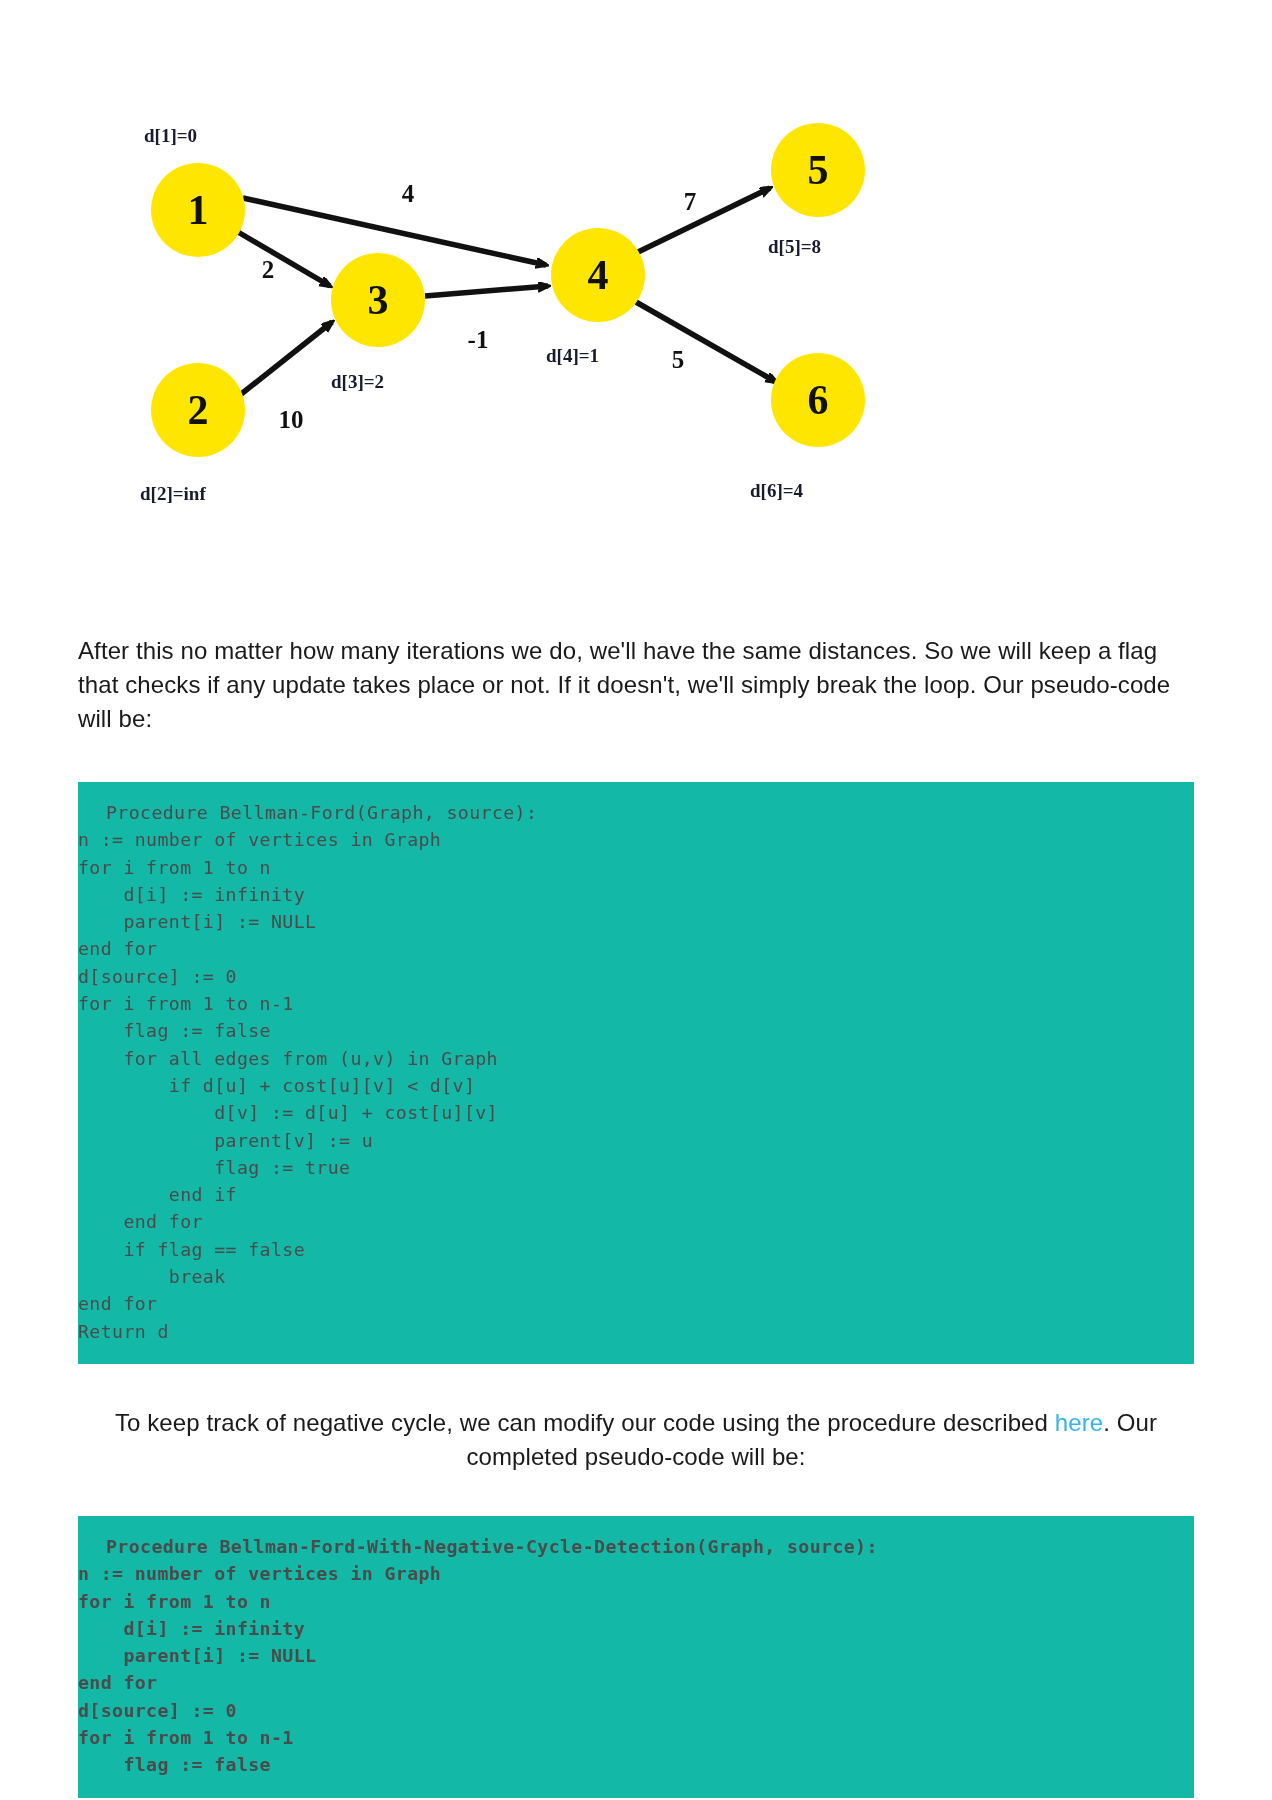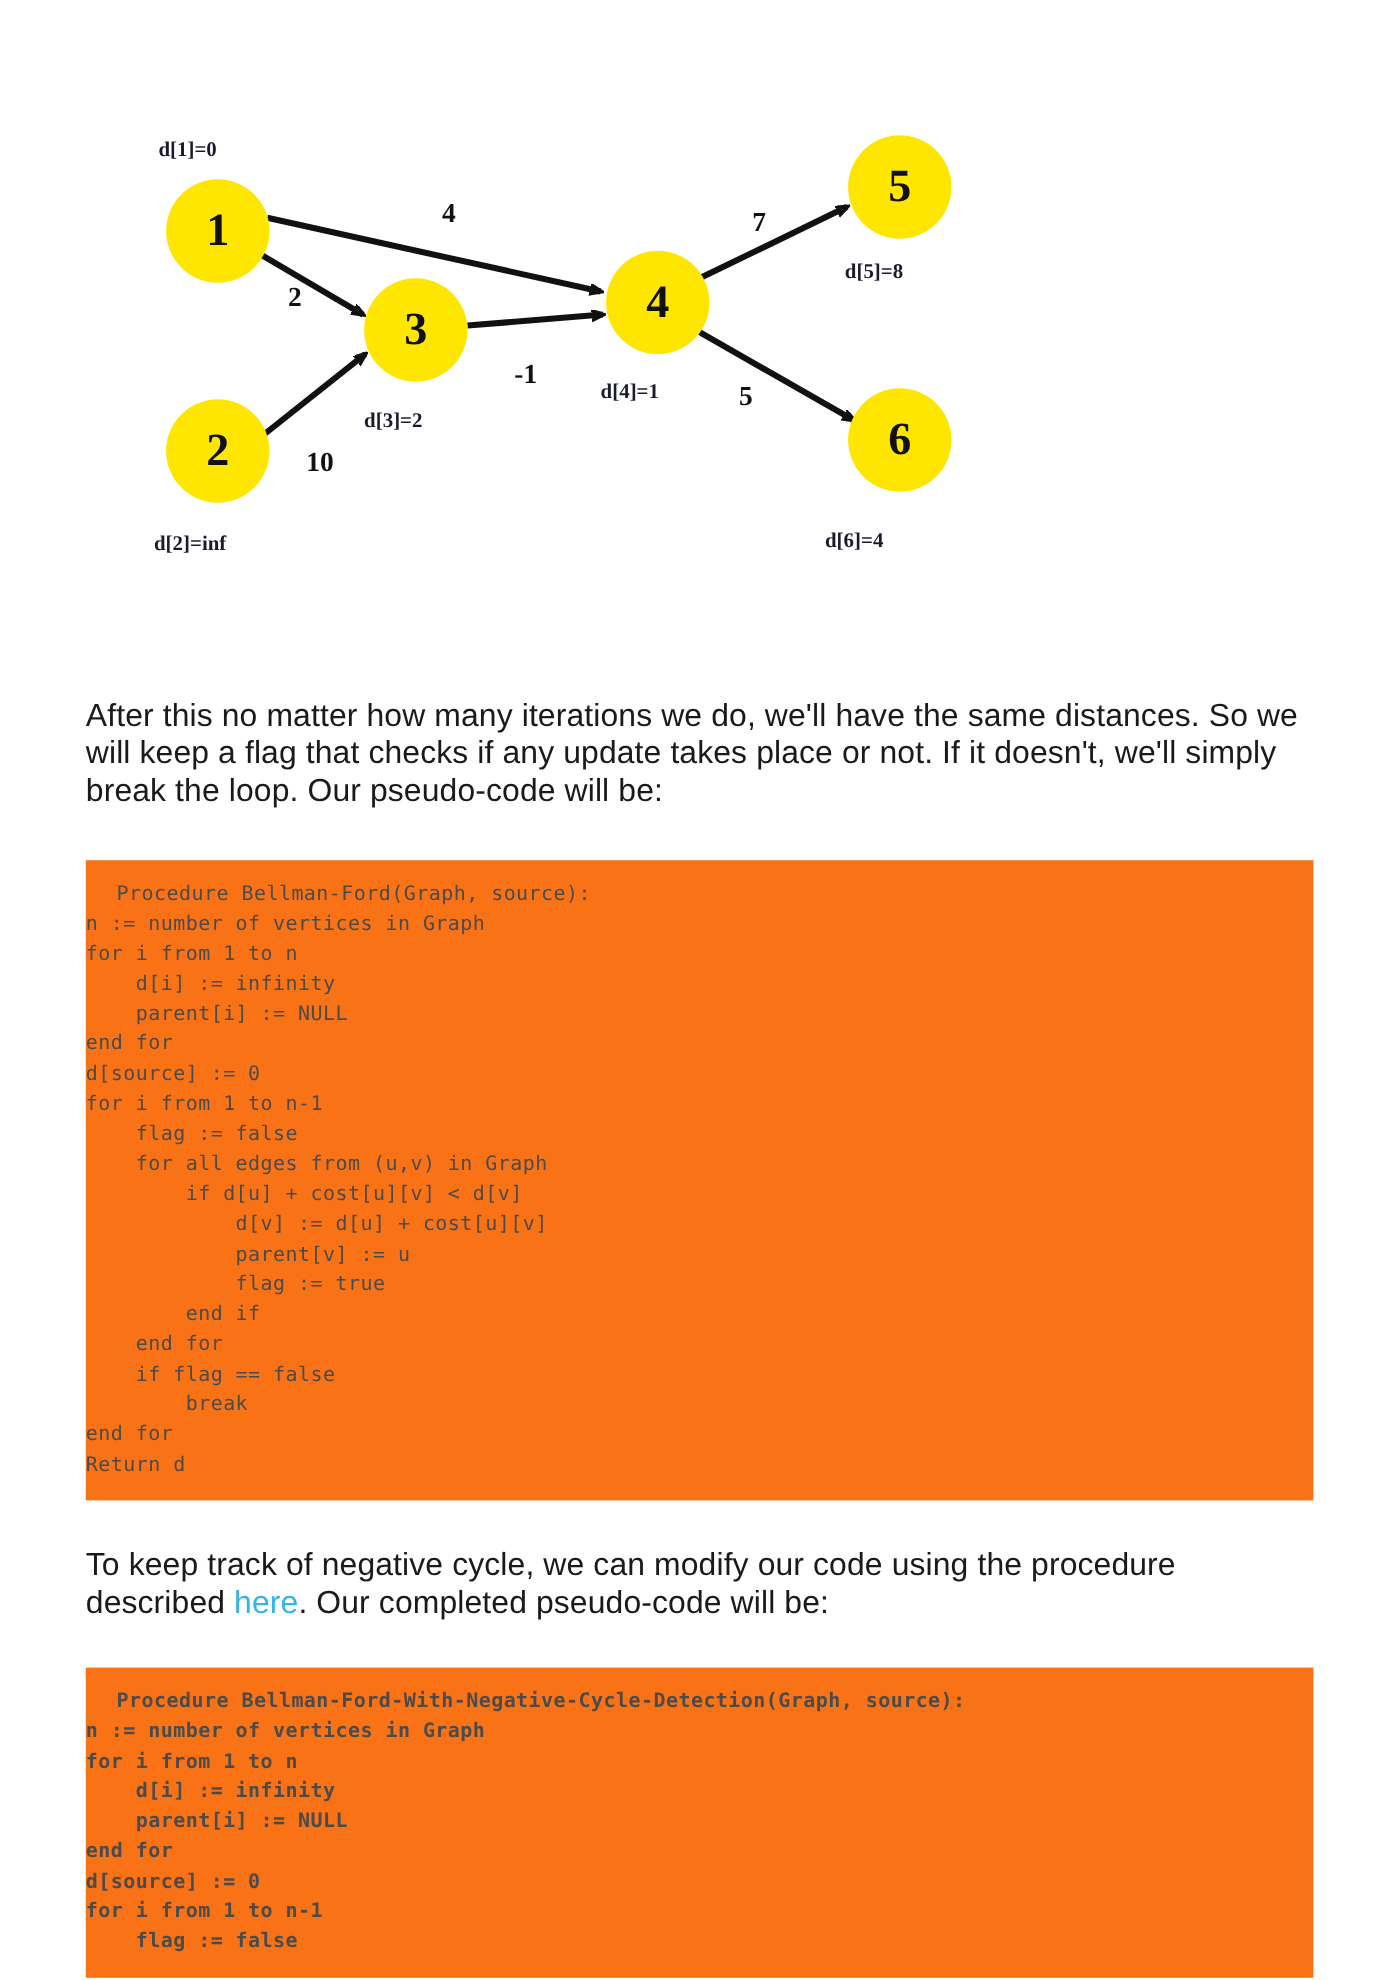--- a/index.html
+++ b/index.html
@@ -48,36 +48,36 @@
   }
   .weight-label {
     font-family: "Liberation Serif", serif;
     font-weight: bold;
     font-size: 25px;
     fill: #111111;
   }
 
   
   .para {
-    font-size: 29px;
+    font-size: 24px;
     line-height: 34px;
     color: #1a1a1a;
     margin: 0;
     letter-spacing: 0.1px;
   }
   .para.first { margin-top: 94px; }
-  .para.second { margin-top: 0; }
+  .para.second { margin-top: 0; text-align: center; }
   .link {
     color: #33b5e5;
     text-decoration: none;
   }
 
   
   .code-block {
-    background: #f97316;
+    background: #14b8a6;
     padding: 18px 0 18px 0;
     margin: 0;
     font-family: "Liberation Mono", monospace;
     font-size: 18.2px;
     line-height: 26.3px;
     color: #4b4b4b;
     white-space: pre;
     overflow: hidden;
     letter-spacing: 0.4px;
   }

